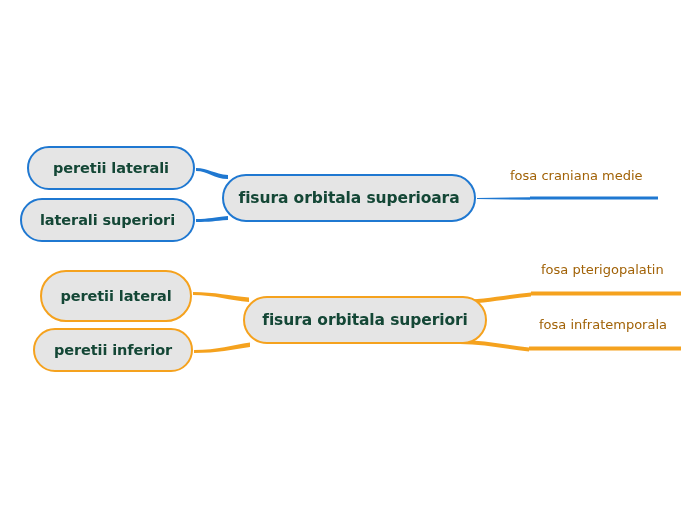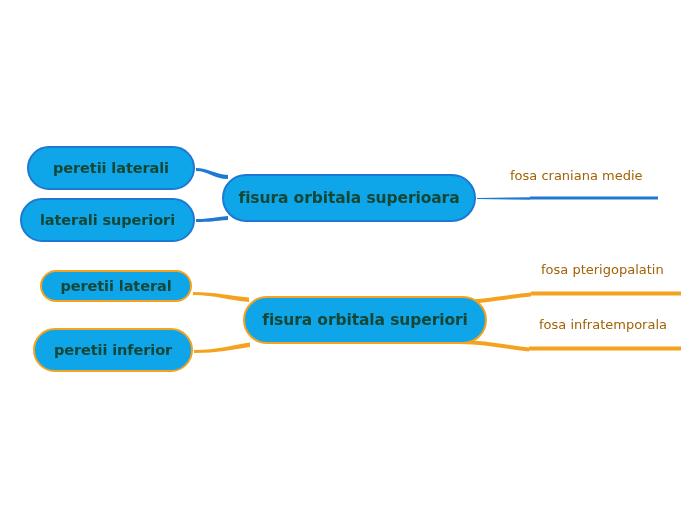--- a/index.html
+++ b/index.html
@@ -33,21 +33,21 @@
     pointer-events: none;
   }
 
   
   .node {
     position: absolute;
     box-sizing: border-box;
     display: flex;
     align-items: center;
     justify-content: center;
-    background: #0ea5e9;
+    background: #e5e5e5;
     border-style: solid;
     border-radius: 999px;
     text-align: center;
     white-space: nowrap;
   }
   .node-label {
     color: #144736;
     font-weight: bold;
     letter-spacing: -0.1px;
   }
@@ -63,21 +63,21 @@
 
   .node-leaf .node-label { font-size: 14.5px; }
   .node-center .node-label { font-size: 15.5px; }
 
   
   #node-peretii-laterali  { left: 27px;  top: 146px; width: 168px; height: 44px; }
   #node-peretii-superiori { left: 20px;  top: 198px; width: 175px; height: 44px; }
   #node-fisura-superioara { left: 222px; top: 174px; width: 254px; height: 48px; }
 
   
-  #node-peretii-lateral   { left: 40px;  top: 270px; width: 152px; height: 32px; }
+  #node-peretii-lateral   { left: 40px;  top: 270px; width: 152px; height: 52px; }
   #node-peretii-inferior  { left: 33px;  top: 328px; width: 160px; height: 44px; justify-content: center; }
   #node-fisura-inferioara { left: 243px; top: 296px; width: 244px; height: 48px; }
 
   
   .branch-label {
     position: absolute;
     color: #a16207;
     font-size: 13px;
     font-weight: normal;
     white-space: nowrap;

